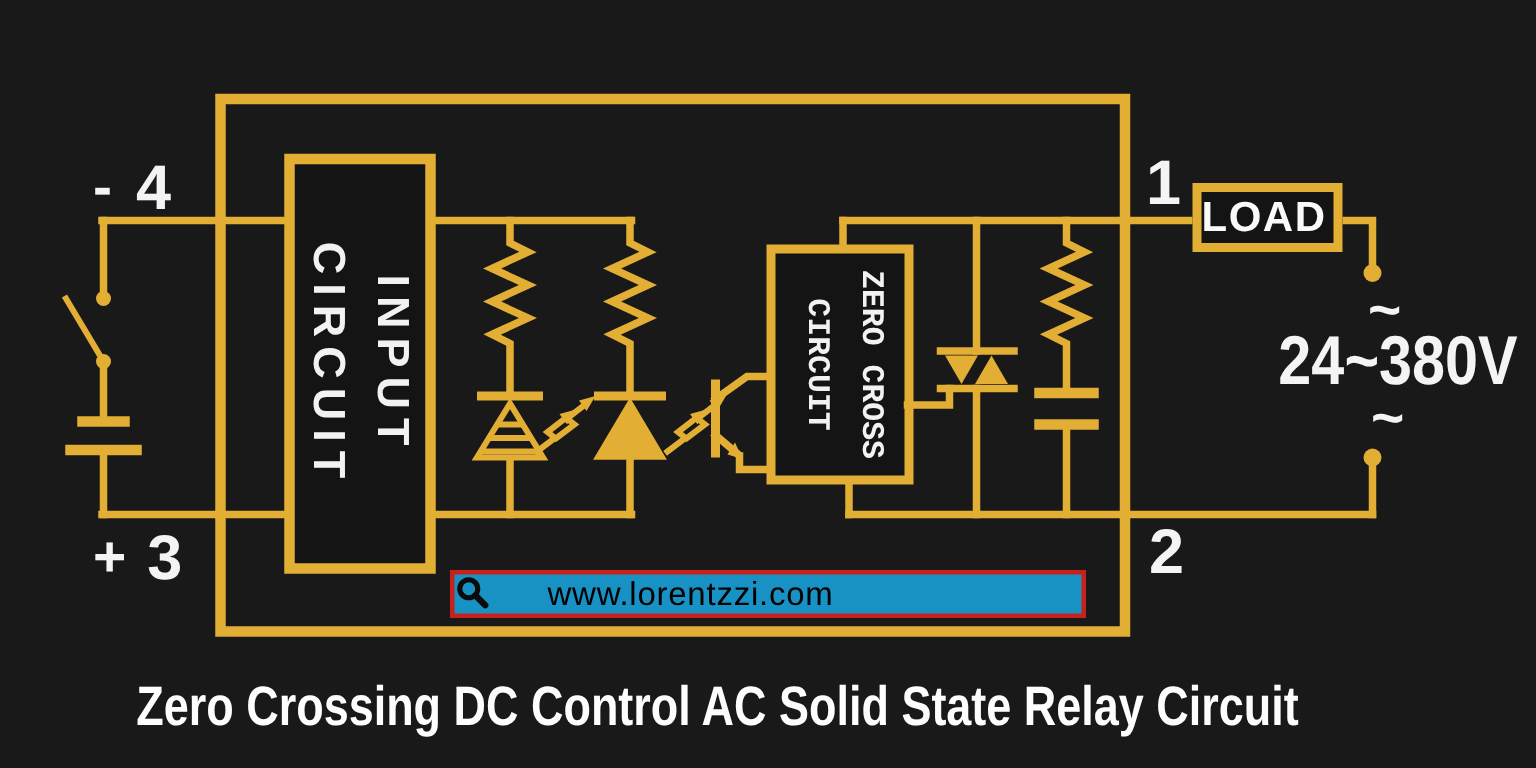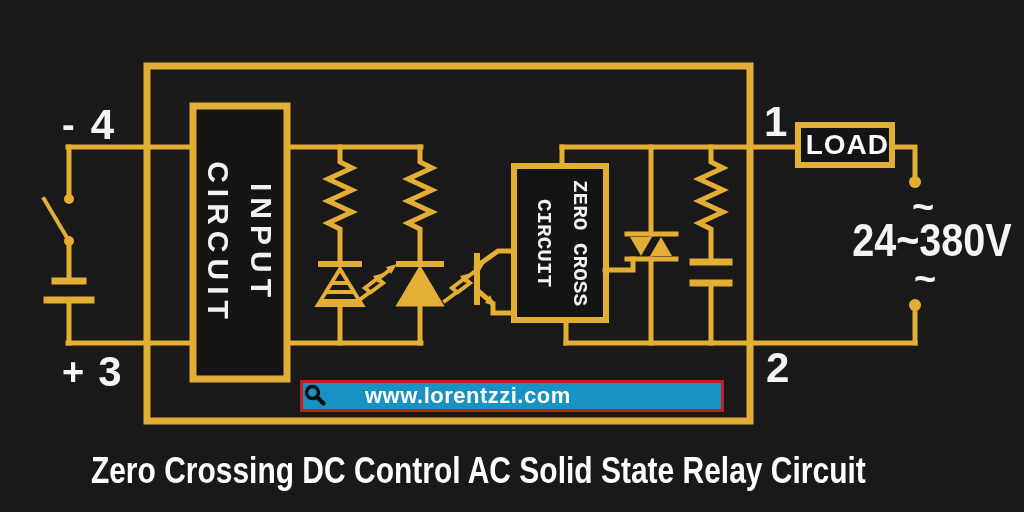--- a/index.html
+++ b/index.html
@@ -11,29 +11,29 @@
   .term-pair{display:flex;align-items:center;}
   .sign{font-size:38px;}
   .digit{font-size:42px;}
   .rot-label{display:flex;flex-direction:column;justify-content:center;text-align:center;
              transform:rotate(90deg);color:#f2f2f2;font-weight:bold;}
   #input-label{left:110px;top:198px;width:260px;height:90px;font-size:30px;
                letter-spacing:6px;line-height:43px;}
   #zero-label{left:486px;top:204px;width:150px;height:78px;
               font-family:"Liberation Mono",monospace;font-size:21px;line-height:36px;letter-spacing:0;}
   #load-box{left:795px;top:122px;width:100px;height:46px;border:6px solid #e3ae34;background:#141414;
-            box-sizing:border-box;display:flex;align-items:center;justify-content:flex-end;}
+            box-sizing:border-box;display:flex;align-items:center;justify-content:flex-start;}
   #load-box span{color:#fafafa;font-weight:bold;font-size:28px;letter-spacing:1px;}
   #voltage{left:836px;top:216px;width:192px;text-align:center;font-size:46px;font-weight:bold;
            color:#f4f4f4;transform:scaleX(0.86);line-height:48px;}
   .tilde{font-size:38px;font-weight:bold;color:#f4f4f4;line-height:1;}
   #banner{left:300px;top:380px;width:424px;height:32px;box-sizing:border-box;
           border:3px solid #c6211b;background:#1892c4;display:flex;align-items:center;
           padding-left:28px;}
-  #banner .url{margin-left:34px;color:#ffffff;font-weight:bold;font-size:22px;letter-spacing:0.5px;}
+  #banner .url{margin-left:34px;color:#000000;font-weight:normal;font-size:22px;letter-spacing:0.5px;}
   #title{left:0;top:451px;width:942px;text-align:center;}
   #title span{display:inline-block;color:#fdfdfd;font-weight:bold;font-size:37px;
               transform:scaleX(0.81);white-space:nowrap;line-height:1.1;}
 </style>
 </head>
 <body>
 
 <div class="stage">
 
   <svg width="1024" height="512" viewBox="0 0 1024 512">

